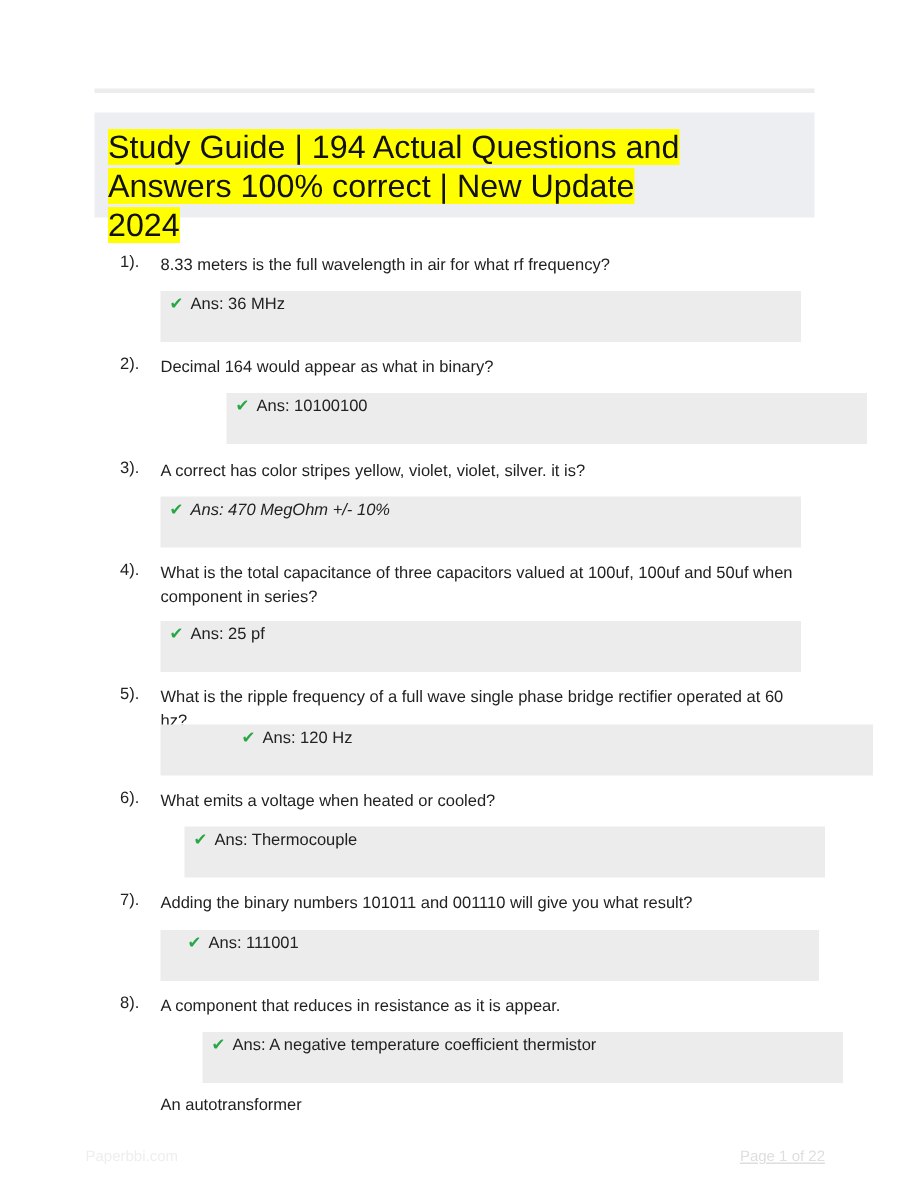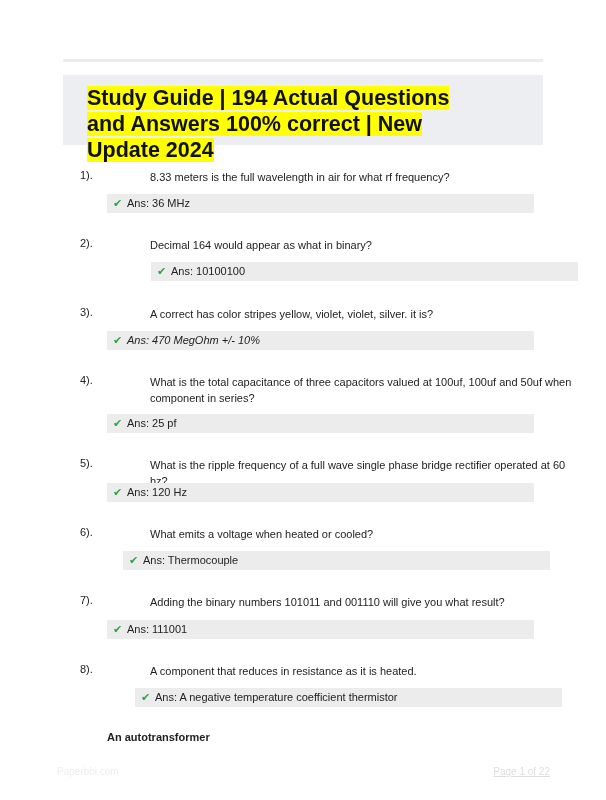--- a/index.html
+++ b/index.html
@@ -1,27 +1,27 @@
 <!DOCTYPE html>
 <html><head>
   <meta charset="utf-8">
   <style>
     html, body { margin: 0; padding: 0; background: #ffffff; }
     body { width: 606px; height: 800px; position: relative; overflow: hidden;
            font-family: "Liberation Sans", "DejaVu Sans", sans-serif; color: #222; }
     .top-rule { position: absolute; left: 63px; top: 59px; width: 480px; height: 3px; background: #ececec; }
     .title-box { position: absolute; left: 63px; top: 75px; width: 480px; height: 70px; background: #eceef1; }
-    .title { position: absolute; left: 24px; top: 10px; width: 396px; font-size: 21.5px; line-height: 26px; color: #111; margin: 0; font-weight: bold; }
+    .title { position: absolute; left: 9px; top: 10px; width: 396px; font-size: 21.5px; line-height: 26px; color: #111; margin: 0; font-weight: normal; }
     .title span { background: #ffff00; }
     .qa { position: absolute; left: 80px; width: 455px; }
     .q-num { position: absolute; left: 0; top: 0; font-size: 11px; color: #222; }
-    .q-text { position: absolute; left: 27px; top: 0; width: 428px; font-size: 11px; line-height: 16px; color: #222; margin-left: 43px; }
-    .ans { position: absolute; left: 27px; width: 427px; height: 19px; background: #ececec; font-size: 11px; line-height: 19px; color: #222; }
+    .q-text { position: absolute; left: 27px; top: 0; width: 428px; font-size: 11px; line-height: 16px; color: #222; }
+    .ans { position: absolute; left: 27px; width: 427px; height: 34px; background: #ececec; font-size: 11px; line-height: 19px; color: #222; }
     .check { display: inline-block; width: 14px; margin-left: 6px; color: #28a745; font-weight: bold; }
-    .extra { position: absolute; left: 107px; top: 731px; font-size: 11px; color: #222; font-weight: bold; }
+    .extra { position: absolute; left: 107px; top: 731px; font-size: 11px; color: #222; }
     .footer-left { position: absolute; left: 57px; top: 766px; font-size: 10px; color: #eeeeee; }
     .footer-right { position: absolute; right: 56px; top: 766px; font-size: 10px; color: #dedede; text-decoration: underline; }
   </style>
 </head>
 <body>
 
 <div class="top-rule"></div>
 
 <div class="title-box">
   <h1 class="title"><span>Study Guide | 194 Actual Questions and Answers 100% correct | New Update 2024</span></h1>
@@ -47,37 +47,37 @@
 
 <div class="qa" style="top:374px;">
   <div class="q-num">4).</div>
   <div class="q-text">What is the total capacitance of three capacitors valued at 100uf, 100uf and 50uf when component in series?</div>
   <div class="ans" style="top:40px;"><span class="check">✔</span><span>Ans: 25 pf</span></div>
 </div>
 
 <div class="qa" style="top:457px;">
   <div class="q-num">5).</div>
   <div class="q-text">What is the ripple frequency of a full wave single phase bridge rectifier operated at 60 hz?</div>
-  <div class="ans" style="top:26px;"><span class="check">✔</span><span>Ans: 120 Hz</span></div>
+  <div class="ans" style="top:26px;padding-left:48px;"><span class="check">✔</span><span>Ans: 120 Hz</span></div>
 </div>
 
 <div class="qa" style="top:526px;">
   <div class="q-num">6).</div>
   <div class="q-text">What emits a voltage when heated or cooled?</div>
   <div class="ans" style="top:25px;margin-left:16px;"><span class="check">✔</span><span>Ans: Thermocouple</span></div>
 </div>
 
 <div class="qa" style="top:594px;">
   <div class="q-num">7).</div>
   <div class="q-text">Adding the binary numbers 101011 and 001110 will give you what result?</div>
-  <div class="ans" style="top:26px;"><span class="check">✔</span><span>Ans: 111001</span></div>
+  <div class="ans" style="top:26px;padding-left:12px;"><span class="check">✔</span><span>Ans: 111001</span></div>
 </div>
 
 <div class="qa" style="top:663px;">
   <div class="q-num">8).</div>
-  <div class="q-text">A component that reduces in resistance as it is heated.</div>
+  <div class="q-text">A component that reduces in resistance as it is appear.</div>
   <div class="ans" style="top:25px;margin-left:28px;"><span class="check">✔</span><span>Ans: A negative temperature coefficient thermistor</span></div>
 </div>
 
 <div class="extra">An autotransformer</div>
 
 <div class="footer-left">Paperbbi.com</div>
 <div class="footer-right">Page 1 of 22</div>
 
 </body></html>

